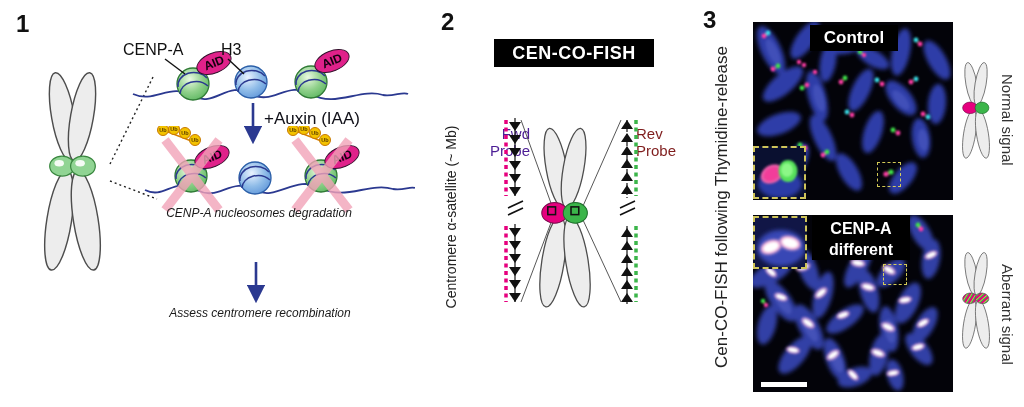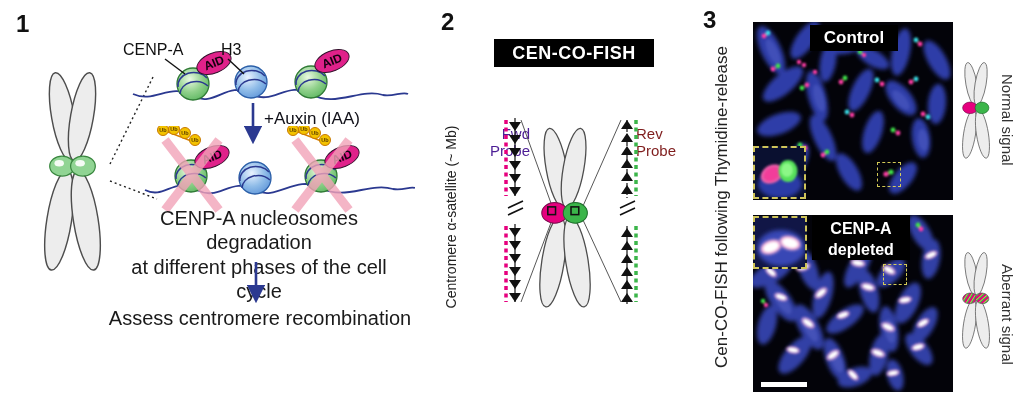--- a/index.html
+++ b/index.html
@@ -3,21 +3,21 @@
 <meta charset="utf-8">
 <style>
   * { margin:0; padding:0; box-sizing:border-box; }
   html,body { width:1024px; height:407px; background:#ffffff; font-family:"Liberation Sans", sans-serif; }
   #fig { position:relative; width:1024px; height:407px; background:#ffffff; overflow:hidden; }
   .abs { position:absolute; }
   .panel-num { position:absolute; font-size:24px; font-weight:bold; color:#111; }
   .vlabel { position:absolute; transform-origin:0 0; transform:rotate(-90deg) translateX(-100%);
             text-align:center; white-space:nowrap; color:#222; }
   .vlabel-down { position:absolute; writing-mode:vertical-rl; text-align:center; white-space:nowrap; color:#333; }
-  .cap { position:absolute; text-align:center; color:#1a1a1a; font-size:20px; line-height:1.22; }
+  .cap { position:absolute; text-align:center; color:#1a1a1a; font-size:12px; line-height:1.22;font-style:italic; }
   .titlebox { position:absolute; background:#000; color:#fff; font-weight:bold; text-align:center; }
   .micro { position:absolute; background:#0c4a6e; overflow:hidden; }
   .inset { position:absolute; border:2px dashed #cfc45a; overflow:hidden; background:#0a1030; }
   .srcbox { position:absolute; border:1px dashed rgba(222,212,90,.95); }
   .scalebar { position:absolute; background:#fff; }
   svg { display:block; }
 </style>
 </head>
 <body>
 
@@ -154,21 +154,20 @@
         <line x1="104" y1="14" x2="50" y2="84"></line>
     </g>
     <g stroke="#F2A3B8" stroke-width="9" opacity="0.8">
       <line x1="180" y1="14" x2="234" y2="84"></line>
         <line x1="234" y1="14" x2="180" y2="84"></line>
     </g>
   </svg>
 
   <div class="cap" style="left:108px; top:206px; width:302px;">
     <div>CENP-A nucleosomes degradation</div>
-    <div>at different phases of the cell cycle</div>
   </div>
 
   <svg class="abs" style="left:243px; top:258px;" width="26" height="50">
     <line x1="13" y1="4" x2="13" y2="38" stroke="#2B3990" stroke-width="2.6" marker-end="url(#arrowNavy)"></line>
   </svg>
 
   <div class="cap" style="left:105px; top:306px; width:310px;">Assess centromere recombination</div>
 
   <div class="panel-num" style="left:441px; top:8px;">2</div>
 
@@ -453,21 +452,21 @@
             </g>
           <g transform="translate(140,158) rotate(-10)">
               <ellipse rx="7" ry="3.8" fill="#F5A8D8" opacity=".55" filter="url(#blur1)"></ellipse>
               <ellipse rx="4.8" ry="2" fill="#fff" filter="url(#blur1)"></ellipse>
             </g>
         </g>
       </g>
     </svg>
     <div class="titlebox" style="left:59px; top:0px; width:98px; height:45px; font-size:16px; line-height:1.32; padding-top:3px;">
       <div>CENP-A</div>
-      <div>depleted</div>
+      <div>different</div>
     </div>
     <div class="srcbox" style="left:130px; top:49px; width:24px; height:21px;"></div>
     <div class="inset" style="left:0px; top:1px; width:54px; height:53px;">
       <svg width="50" height="49" viewBox="0 0 50 49">
         <rect width="50" height="49" fill="#111646"></rect>
         <ellipse cx="26" cy="30" rx="24" ry="18" fill="#3747b5" filter="url(#blur2)"></ellipse>
         <ellipse cx="16" cy="29" rx="11" ry="7" transform="rotate(-20 16 29)" fill="#F0B0D8" filter="url(#blur3)"></ellipse>
         <ellipse cx="16" cy="29" rx="8" ry="4.5" transform="rotate(-20 16 29)" fill="#fff" filter="url(#blur1)"></ellipse>
         <ellipse cx="35" cy="25" rx="11" ry="7" transform="rotate(15 35 25)" fill="#F0B0D8" filter="url(#blur3)"></ellipse>
         <ellipse cx="35" cy="25" rx="8" ry="4.5" transform="rotate(15 35 25)" fill="#fff" filter="url(#blur1)"></ellipse>

